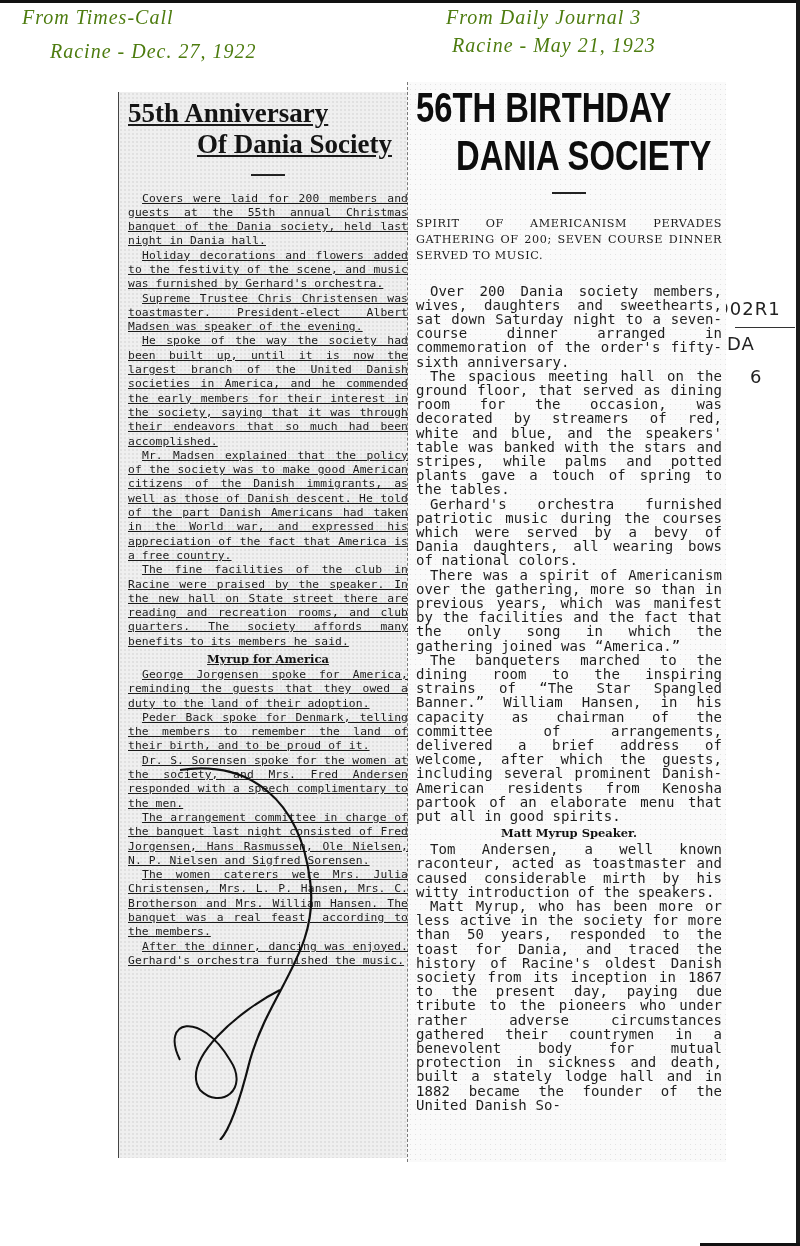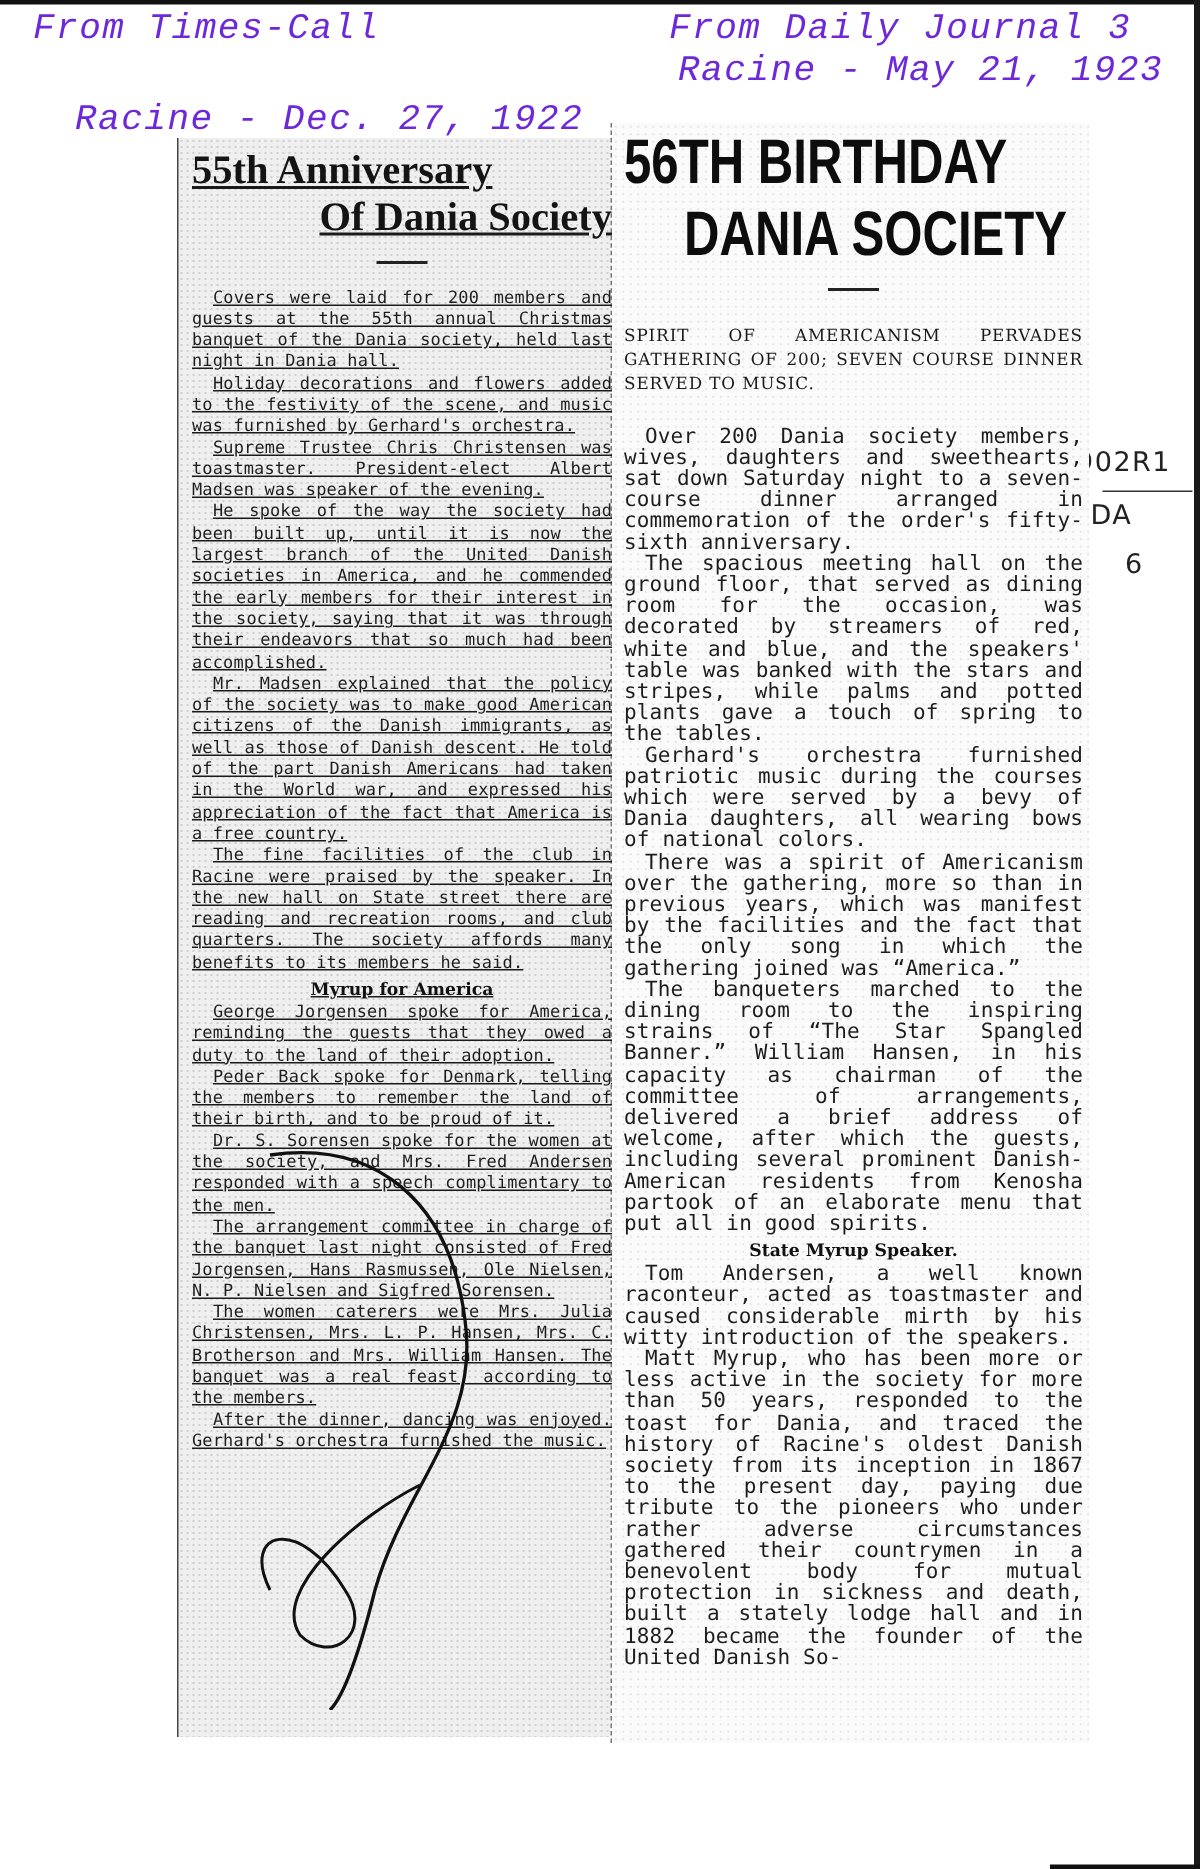--- a/index.html
+++ b/index.html
@@ -4,22 +4,22 @@
   <style>
     html, body { margin: 0; padding: 0; }
     body {
       width: 800px; height: 1246px; background: #ffffff; position: relative; overflow: hidden;
       font-family: "DejaVu Serif", serif; color: #1a1a1a;
     }
     .top-rule { position: absolute; left: 0; top: 0; width: 800px; height: 3px; background: #111; }
     .right-rule { position: absolute; right: 0; top: 0; width: 4px; height: 1246px; background: #1a1a1a; }
     .bottom-rule { position: absolute; left: 700px; bottom: 0; width: 100px; height: 3px; background: #111; }
     .hand {
-      position: absolute; font-family: Liberation Mono, monospace; font-style: italic;
-      font-size: 24px; color: #6d28d9; letter-spacing: 1px; white-space: nowrap;
+      position: absolute; font-family: Liberation Serif, serif; font-style: italic;
+      font-size: 20px; color: #4d7c0f; letter-spacing: 1px; white-space: nowrap;
     }
     .clip {
       position: absolute; background: #efefef;
       background-image: radial-gradient(#cfcfcf 0.6px, transparent 0.8px);
       background-size: 4px 4px;
     }
     .clip-left { left: 118px; top: 92px; width: 295px; height: 1066px; border-left: 1.5px solid #444; }
     .clip-right { left: 407px; top: 82px; width: 318px; height: 1080px; background: #fafafa; background-image: radial-gradient(#e3e3e3 0.6px, transparent 0.8px); background-size: 5px 5px; border-left: 1px dashed #777; }
     .col { position: absolute; }
     .col-left { left: 128px; top: 98px; width: 280px; text-decoration: underline; }
@@ -52,36 +52,36 @@
     .scribble { position: absolute; left: 160px; top: 760px; width: 180px; height: 380px; pointer-events: none; }
   </style>
 </head>
 <body>
 
 <div class="top-rule"></div>
 <div class="right-rule"></div>
 <div class="bottom-rule"></div>
 
 <div class="hand" style="left:22px; top:6px;">From Times-Call</div>
-<div class="hand" style="left:50px; top:40px;margin-top:27px;">Racine - Dec. 27, 1922</div>
+<div class="hand" style="left:50px; top:40px;">Racine - Dec. 27, 1922</div>
 <div class="hand" style="left:446px; top:6px;">From Daily Journal 3</div>
 <div class="hand" style="left:452px; top:34px;">Racine - May 21, 1923</div>
 
 <div class="note" style="left:706px; top:298px;">F902R1</div>
 <div class="note-line"></div>
 <div class="note" style="left:727px; top:333px;">DA</div>
 <div class="note" style="left:750px; top:366px;">6</div>
 
 <div class="clip clip-left"></div>
 <div class="clip clip-right"></div>
 
 <div class="col col-left">
   <h1 class="hl-serif">
     <div style="text-align:left;">55th Anniversary</div>
-    <div style="">Of Dania Society</div>
+    <div style="margin-right:16px;">Of Dania Society</div>
   </h1>
   <div class="short-rule"></div>
   <div class="body">
     <p>Covers were laid for 200 members and guests at the 55th annual Christmas banquet of the Dania society, held last night in Dania hall.</p>
     <p>Holiday decorations and flowers added to the festivity of the scene, and music was furnished by Gerhard's orchestra.</p>
     <p>Supreme Trustee Chris Christensen was toastmaster. President-elect Albert Madsen was speaker of the evening.</p>
     <p>He spoke of the way the society had been built up, until it is now the largest branch of the United Danish societies in America, and he commended the early members for their interest in the society, saying that it was through their endeavors that so much had been accomplished.</p>
     <p>Mr. Madsen explained that the policy of the society was to make good American citizens of the Danish immigrants, as well as those of Danish descent. He told of the part Danish Americans had taken in the World war, and expressed his appreciation of the fact that America is a free country.</p>
     <p>The fine facilities of the club in Racine were praised by the speaker. In the new hall on State street there are reading and recreation rooms, and club quarters. The society affords many benefits to its members he said.</p>
     <div class="subhead">Myrup for America</div>
@@ -100,21 +100,21 @@
     <div class="hl-condensed l2">DANIA SOCIETY</div>
   </div>
   <div class="short-rule" style="margin:12px auto 22px auto;"></div>
   <div class="deck">SPIRIT OF AMERICANISM PERVADES GATHERING OF 200; SEVEN COURSE DINNER SERVED TO MUSIC.</div>
   <div class="body">
     <p>Over 200 Dania society members, wives, daughters and sweethearts, sat down Saturday night to a seven-course dinner arranged in commemoration of the order's fifty-sixth anniversary.</p>
     <p>The spacious meeting hall on the ground floor, that served as dining room for the occasion, was decorated by streamers of red, white and blue, and the speakers' table was banked with the stars and stripes, while palms and potted plants gave a touch of spring to the tables.</p>
     <p>Gerhard's orchestra furnished patriotic music during the courses which were served by a bevy of Dania daughters, all wearing bows of national colors.</p>
     <p>There was a spirit of Americanism over the gathering, more so than in previous years, which was manifest by the facilities and the fact that the only song in which the gathering joined was “America.”</p>
     <p>The banqueters marched to the dining room to the inspiring strains of “The Star Spangled Banner.” William Hansen, in his capacity as chairman of the committee of arrangements, delivered a brief address of welcome, after which the guests, including several prominent Danish-American residents from Kenosha partook of an elaborate menu that put all in good spirits.</p>
-    <div class="subhead">State Myrup Speaker.</div>
+    <div class="subhead">Matt Myrup Speaker.</div>
     <p>Tom Andersen, a well known raconteur, acted as toastmaster and caused considerable mirth by his witty introduction of the speakers.</p>
     <p>Matt Myrup, who has been more or less active in the society for more than 50 years, responded to the toast for Dania, and traced the history of Racine's oldest Danish society from its inception in 1867 to the present day, paying due tribute to the pioneers who under rather adverse circumstances gathered their countrymen in a benevolent body for mutual protection in sickness and death, built a stately lodge hall and in 1882 became the founder of the United Danish So-</p>
   </div>
 </div>
 
 <svg class="scribble" viewBox="0 0 180 380">
   <path d="M20 10 C 90 0, 140 40, 150 120 C 160 190, 110 230, 90 300 C 80 340, 70 370, 60 380" fill="none" stroke="#111" stroke-width="2.2"></path>
   <path d="M20 300 C 0 260, 40 250, 70 300 C 90 330, 60 350, 40 330 C 20 300, 80 250, 120 230" fill="none" stroke="#111" stroke-width="2"></path>
 </svg>
 

